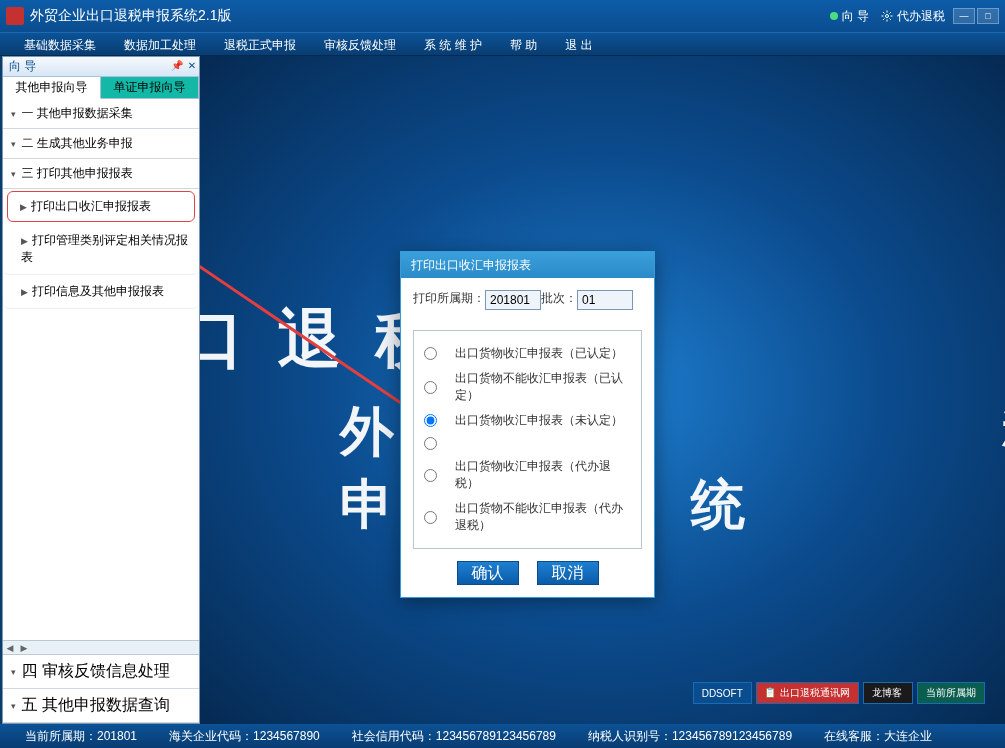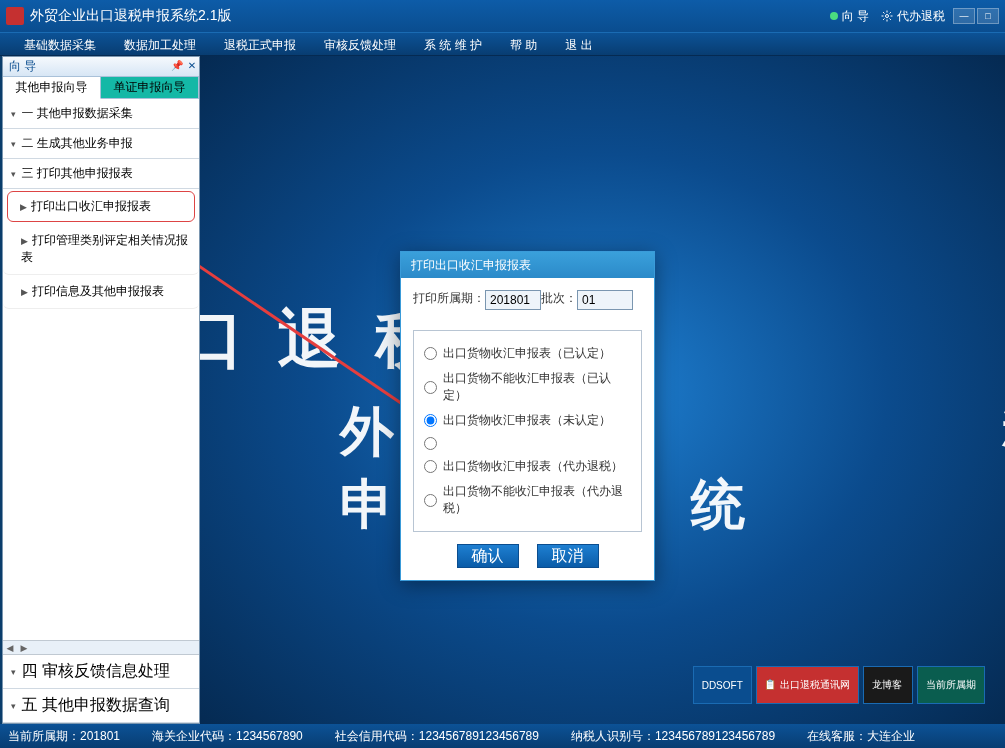--- a/index.html
+++ b/index.html
@@ -39,40 +39,40 @@
 .bg-text { position: absolute; color: rgba(255,255,255,0.95); font-weight: bold; }
 .bg-text.top { top: 240px; left: -20px; font-size: 64px; letter-spacing: 8px; }
 .bg-text.bottom { top: 340px; left: 140px; font-size: 54px; letter-spacing: 24px; }
 
 .mascot-box { position: absolute; top: -20px; right: 10px; width: 110px; height: 100px; }
 .mascot { width: 70px; height: 70px; background: #7dd3fc; border-radius: 50%; position: absolute; top: 10px; left: 0; }
 .mascot::before { content: ''; position: absolute; width: 40px; height: 40px; background: #fff; border-radius: 50%; top: 14px; left: 14px; }
 .mascot-label { position: absolute; top: 36px; right: 0; background: #fff; border: 2px solid #3b82f6; padding: 3px 6px; font-size: 10px; color: #1e40af; }
 
 .footer-badges { position: absolute; bottom: 20px; right: 20px; display: flex; gap: 4px; }
-.badge { height: 38px; padding: 0 8px; font-size: 10px; color: #fff; display: flex; align-items: center; border: 1px solid #1a6bb3; }
+.badge { height: 22px; padding: 0 8px; font-size: 10px; color: #fff; display: flex; align-items: center; border: 1px solid #1a6bb3; }
 .badge.b1 { background: #0a4d8f; }
 .badge.b2 { background: #c53030; }
 .badge.b3 { background: #1a1a1a; width: 50px; }
 .badge.b4 { background: #0a5d4f; }
 
 .arrow-line { position: absolute; top: 170px; left: -60px; width: 320px; height: 200px; pointer-events: none; }
 
 .dialog { position: absolute; top: 195px; left: 200px; width: 255px; background: #fff; border: 1px solid #3a9bd9; box-shadow: 0 4px 20px rgba(0,0,0,0.4); }
 .dialog-title { height: 26px; background: linear-gradient(to bottom, #3aa0db, #2b8ac9); color: #fff; font-size: 12px; padding: 5px 10px; }
 .dialog-body { padding: 12px; font-size: 12px; color: #333; }
 .form-row { display: flex; margin-bottom: 20px; }
 .form-row input { width: 56px; height: 20px; border: 1px solid #7a96b0; background: #eef4fa; padding: 0 4px; font-size: 12px; }
 .radio-box { border: 1px solid #b8c5d3; padding: 10px; margin-bottom: 12px; }
-.radio-row { display: flex; align-items: center; padding: 4px 0; font-size: 12px; }
+.radio-row { display: flex; align-items: center; padding: 4px 0; font-size: 12px; gap: 12px; }
 .radio-row input { margin-right: 6px; }
 .btn-row { display: flex; justify-content: center; gap: 18px; }
 .dlg-btn { width: 62px; height: 24px; background: linear-gradient(to bottom, #1e7fd1, #0a5ca8); color: #fff; border: 1px solid #0a4d8f; font-size: 16px; cursor: pointer; }
 
-.statusbar { position: absolute; bottom: 0; left: 0; right: 0; height: 24px; background: linear-gradient(to bottom, #0c5296, #083d72); color: #fff; font-size: 12px; display: flex; align-items: center; padding: 0 8px; margin-top: 12px; }
+.statusbar { position: absolute; bottom: 0; left: 0; right: 0; height: 24px; background: linear-gradient(to bottom, #0c5296, #083d72); color: #fff; font-size: 12px; display: flex; align-items: center; padding: 0 25px; margin-top: 12px; }
 .statusbar .sb-item { margin-right: 32px; }
 </style>
 </head>
 <body>
 
 <div class="titlebar">
   <span class="app-icon"></span>
   <span>外贸企业出口退税申报系统2.1版</span>
   <span class="spacer"></span>
   <span class="right-item">

